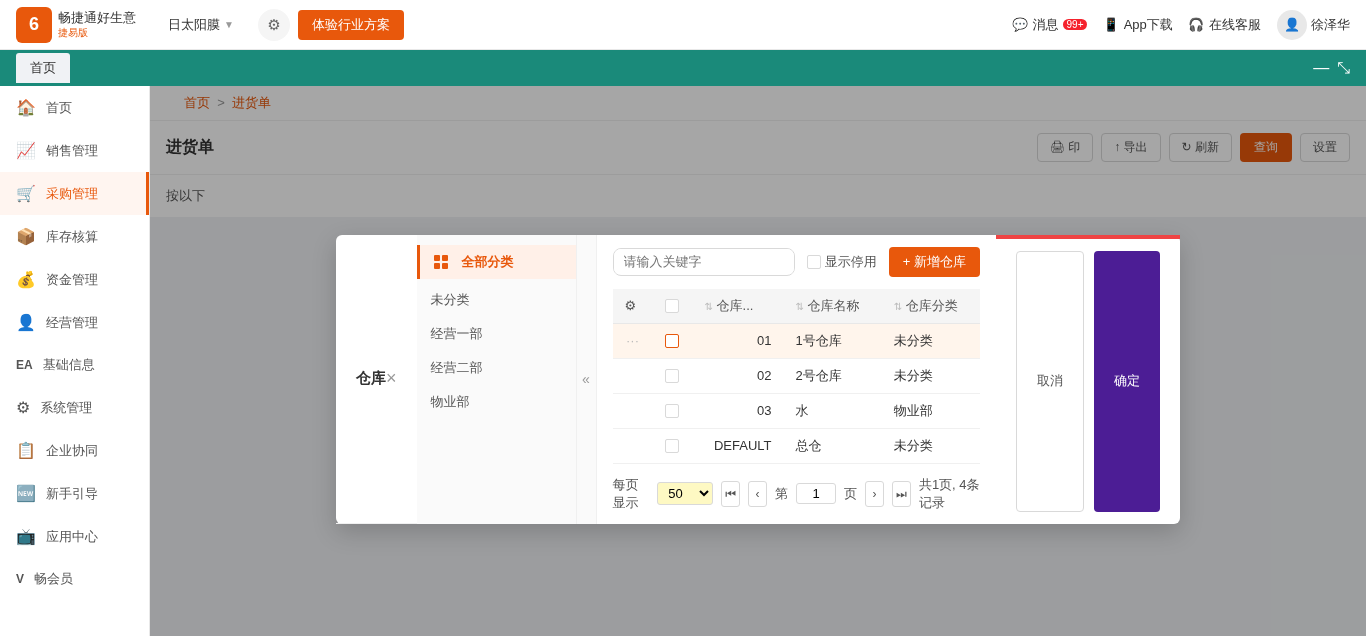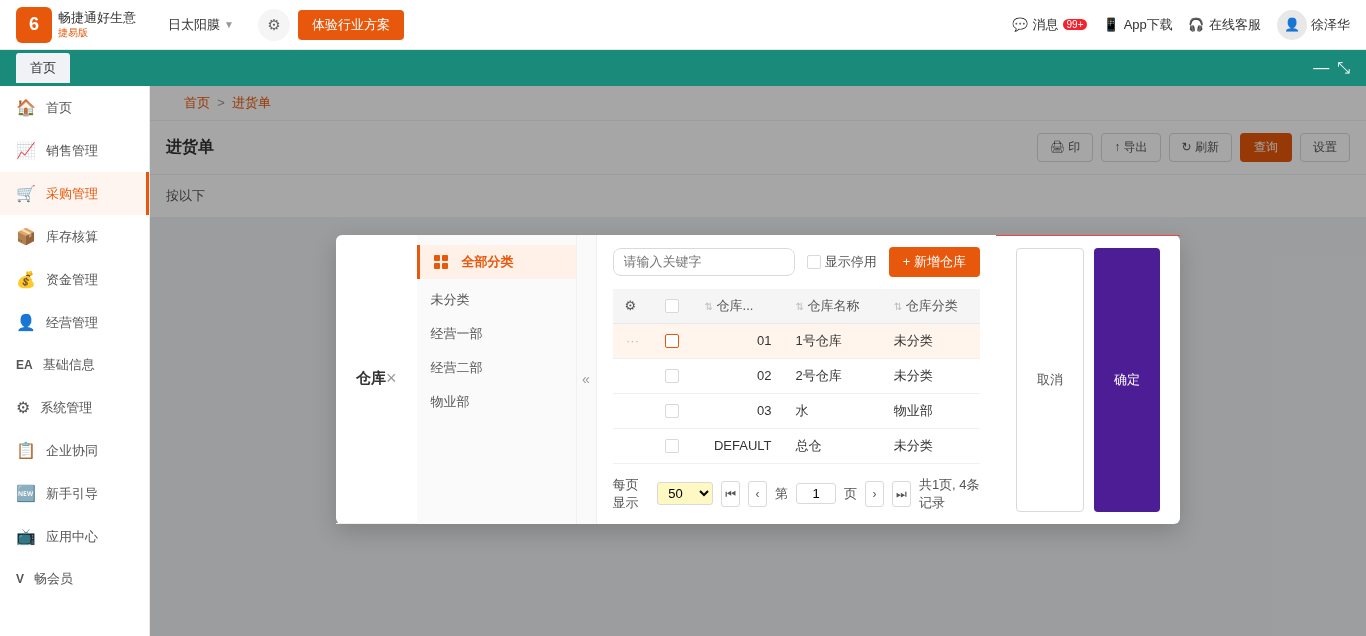--- a/index.html
+++ b/index.html
@@ -128,21 +128,21 @@
     .data-table tr.highlighted { background: #fff5ec; }
     .row-num { color: #999; text-align: right; }
     .gear-col { text-align: center; color: #bbb; }
     .sort-icon { color: #bbb; font-size: 10px; }
     .pagination { display: flex; align-items: center; gap: 8px; justify-content: center; padding: 12px 0 0; font-size: 13px; color: #555; margin-top: auto; }
     .pagination-btn { width: 26px; height: 26px; border: 1px solid #d9d9d9; background: #fff; border-radius: 3px; cursor: pointer; display: flex; align-items: center; justify-content: center; font-size: 12px; color: #555; }
     .page-input { width: 40px; border: 1px solid #d9d9d9; border-radius: 3px; text-align: center; padding: 2px 4px; font-size: 13px; }
     .page-select { border: 1px solid #d9d9d9; border-radius: 3px; padding: 2px 6px; font-size: 13px; background: #fef9c3; cursor: pointer; }
 
     
-    .modal-footer { padding: 12px 20px; border-top: 1px solid #ef4444; display: flex; justify-content: flex-end; gap: 10px; }
+    .modal-footer { padding: 12px 20px; border-top: 4px solid #ef4444; display: flex; justify-content: flex-end; gap: 10px; }
     .btn-cancel { border: 1px solid #d9d9d9; background: #fff; color: #555; padding: 6px 20px; border-radius: 4px; cursor: pointer; font-size: 13px; }
     .btn-confirm { background: #4c1d95; color: #fff; border: none; padding: 6px 20px; border-radius: 4px; cursor: pointer; font-size: 13px; }
 
     
     .top-nav { background: #1a8a7a; padding: 0 16px; display: flex; align-items: center; height: 36px; gap: 4px; }
     .top-nav-tab { color: #fff; font-size: 13px; padding: 6px 14px; cursor: pointer; border-radius: 3px 3px 0 0; }
     .top-nav-tab.active { background: #f0f2f5; color: #333; }
     .top-nav-actions { margin-left: auto; display: flex; gap: 8px; }
     .top-nav-action-btn { color: #fff; cursor: pointer; font-size: 16px; }
   </style>

